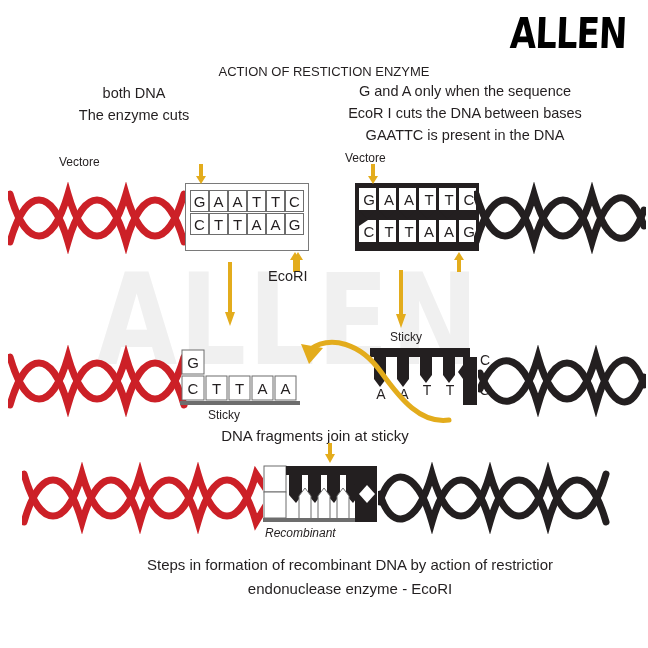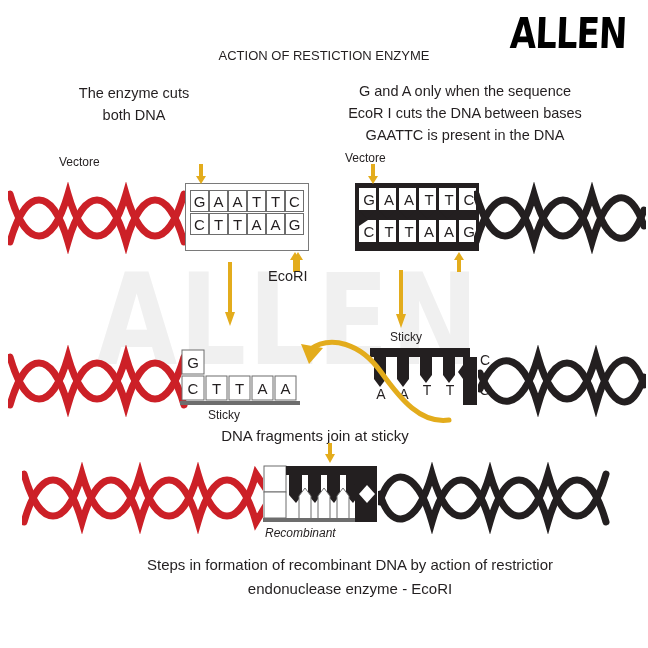--- a/index.html
+++ b/index.html
@@ -42,21 +42,21 @@
     letter-spacing: 2px;
     color: #f0f0f0;
     line-height: 1;
     transform: scaleY(1.2);
     transform-origin: left top;
     user-select: none;
   }
 
   
   .txt { font-size: 13.5px; color: #231f20; white-space: nowrap; }
-  #title { left: 0; top: 48px; width: 648px; text-align: center; font-size: 13px; }
+  #title { left: 0; top: 64px; width: 648px; text-align: center; font-size: 13px; }
   #left-note { left: 34px; top: 82px; width: 200px; text-align: center; font-size: 14.5px; line-height: 22px; }
   #right-note { left: 300px; top: 80px; width: 330px; text-align: center; font-size: 14.5px; line-height: 22px; }
   #caption { left: 30px; top: 553px; width: 640px; text-align: center; font-size: 15px; line-height: 24px; }
   #join-note { left: 150px; top: 427px; width: 330px; text-align: center; font-size: 15px; }
 
   .lbl { font-size: 12px; color: #231f20; white-space: nowrap; }
   #lbl-vectore { left: 59px; top: 155px; }
   #lbl-foreign { left: 345px; top: 151px; }
   #lbl-ecori   { left: 268px; top: 268px; font-size: 14.5px; }
   #lbl-sticky-v{ left: 208px; top: 408px; }
@@ -97,22 +97,22 @@
 
 <div id="stage">
 
   <div id="watermark" class="abs">ALLEN</div>
 
   <div id="allen-logo" class="abs">ALLEN</div>
 
   <div id="title" class="abs txt">ACTION OF RESTICTION ENZYME</div>
 
   <div id="left-note" class="abs">
+    <div>both DNA</div>
     <div>The enzyme cuts</div>
-    <div>both DNA</div>
   </div>
 
   <div id="right-note" class="abs">
     <div>G and A only when the sequence</div>
     <div>EcoR I cuts the DNA between bases</div>
     <div>GAATTC is present in the DNA</div>
   </div>
 
   <div id="lbl-vectore" class="abs lbl">Vectore</div>
   <div id="lbl-foreign" class="abs lbl">Vectore</div>

